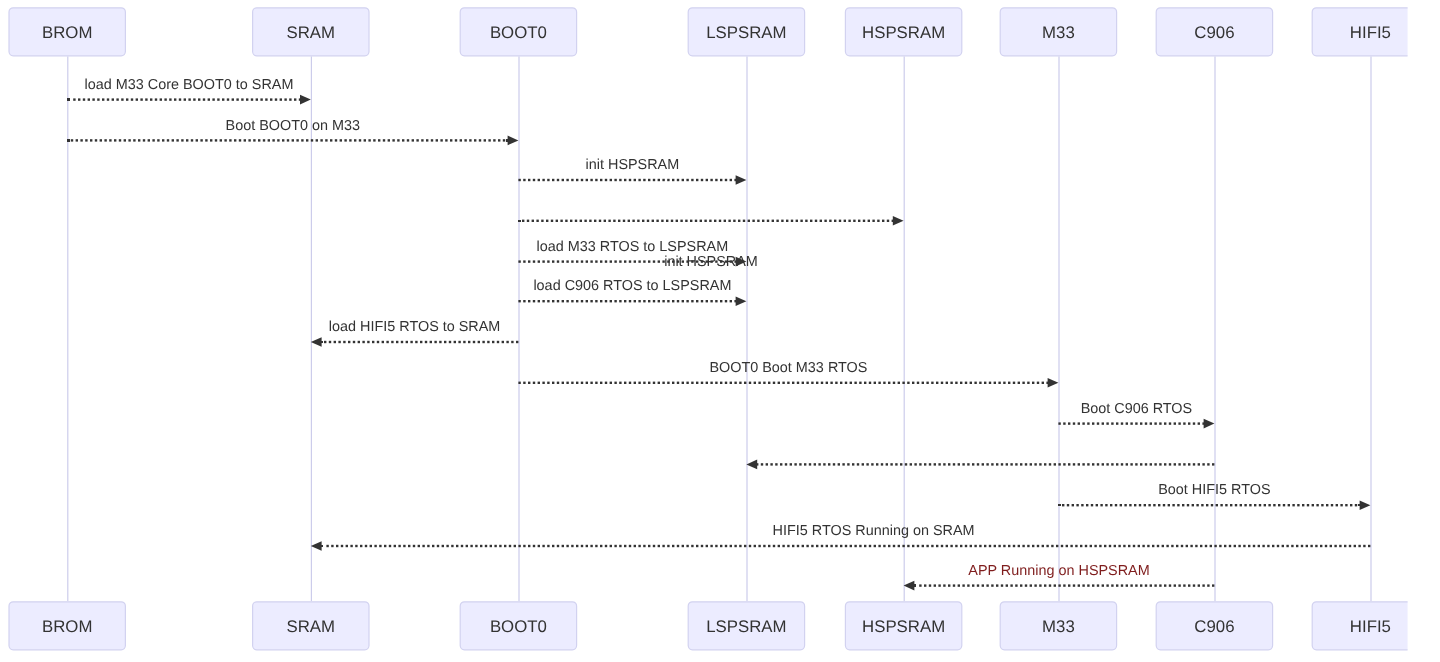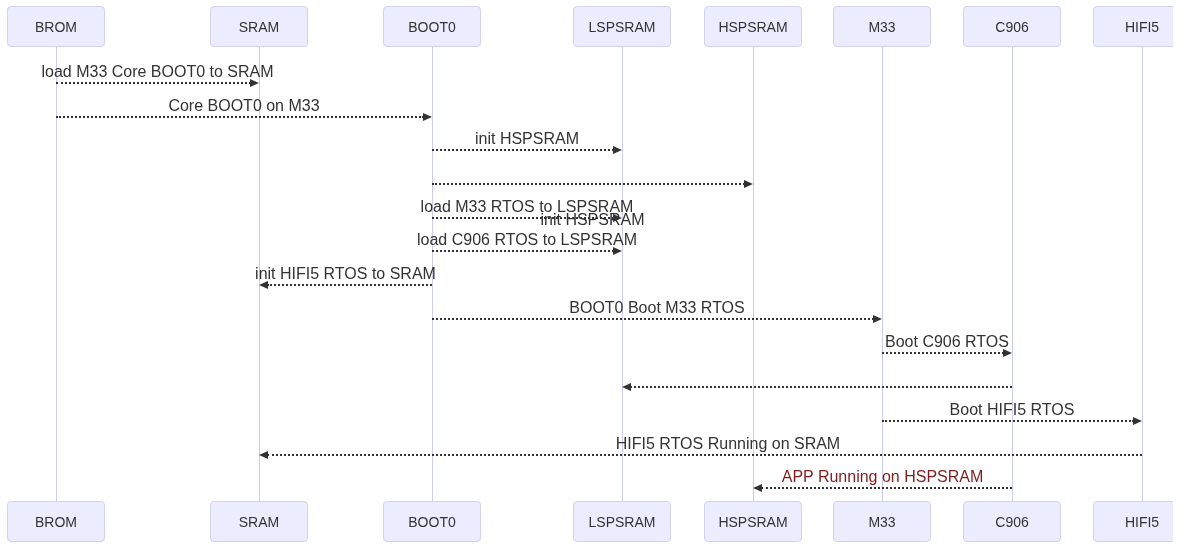--- a/index.html
+++ b/index.html
@@ -31,21 +31,21 @@
   .lifeline {
     position: absolute;
     width: 0;
     border-left: 1px solid #ccccebff;
     border-left-color: #cccceb;
     z-index: 1;
   }
   .msg-label {
     position: absolute;
     transform: translateX(-50%);
-    font-size: 16px;
+    font-size: 12px;
     color: #333333;
     white-space: nowrap;
     z-index: 2;
     background: transparent;
   }
   .msg-line {
     position: absolute;
     height: 0;
     border-top: 2px dotted #333333;
     z-index: 2;
@@ -117,36 +117,36 @@
     </div>
     <div class="actor-box" style="left: 963px; top: 501px; width: 98px; height: 41px; background: rgb(236, 236, 255); border-color: rgb(210, 210, 240); color: rgb(51, 51, 51);">
       <span>C906</span>
     </div>
     <div class="actor-box" style="left: 1093px; top: 501px; width: 98px; height: 41px; background: rgb(236, 236, 255); border-color: rgb(210, 210, 240); color: rgb(51, 51, 51);">
       <span>HIFI5</span>
     </div>
     <div class="msg-label" style="left: 157.5px; top: 63px; color: rgb(51, 51, 51);">load M33 Core BOOT0 to SRAM</div>
     <div class="msg-line" style="left: 56px; top: 82px; width: 195px; border-top-style: dotted; border-top-color: rgb(51, 51, 51);"></div>
     <div class="msg-head right" style="top: 79px; left: 250px; border-left-color: rgb(51, 51, 51);"></div>
-    <div class="msg-label" style="left: 244px; top: 97px; color: rgb(51, 51, 51);">Core BOOT0 on M33</div>
+    <div class="msg-label" style="left: 244px; top: 97px; color: rgb(51, 51, 51);">Boot BOOT0 on M33</div>
     <div class="msg-line" style="left: 56px; top: 116px; width: 368px; border-top-style: dotted; border-top-color: rgb(51, 51, 51);"></div>
     <div class="msg-head right" style="top: 113px; left: 423px; border-left-color: rgb(51, 51, 51);"></div>
     <div class="msg-label" style="left: 527px; top: 130px; color: rgb(51, 51, 51);">init HSPSRAM</div>
     <div class="msg-line" style="left: 432px; top: 149px; width: 182px; border-top-style: dotted; border-top-color: rgb(51, 51, 51);"></div>
     <div class="msg-head right" style="top: 146px; left: 613px; border-left-color: rgb(51, 51, 51);"></div>
     <div class="msg-label" style="left: 592.5px; top: 164px; color: rgb(51, 51, 51); margin-top: 47px;">init HSPSRAM</div>
     <div class="msg-line" style="left: 432px; top: 183px; width: 313px; border-top-style: dotted; border-top-color: rgb(51, 51, 51);"></div>
     <div class="msg-head right" style="top: 180px; left: 744px; border-left-color: rgb(51, 51, 51);"></div>
     <div class="msg-label" style="left: 527px; top: 198px; color: rgb(51, 51, 51);">load M33 RTOS to LSPSRAM</div>
     <div class="msg-line" style="left: 432px; top: 217px; width: 182px; border-top-style: dotted; border-top-color: rgb(51, 51, 51);"></div>
     <div class="msg-head right" style="top: 214px; left: 613px; border-left-color: rgb(51, 51, 51);"></div>
     <div class="msg-label" style="left: 527px; top: 231px; color: rgb(51, 51, 51);">load C906 RTOS to LSPSRAM</div>
     <div class="msg-line" style="left: 432px; top: 250px; width: 182px; border-top-style: dotted; border-top-color: rgb(51, 51, 51);"></div>
     <div class="msg-head right" style="top: 247px; left: 613px; border-left-color: rgb(51, 51, 51);"></div>
-    <div class="msg-label" style="left: 345.5px; top: 265px; color: rgb(51, 51, 51);">init HIFI5 RTOS to SRAM</div>
+    <div class="msg-label" style="left: 345.5px; top: 265px; color: rgb(51, 51, 51);">load HIFI5 RTOS to SRAM</div>
     <div class="msg-line" style="left: 267px; top: 284px; width: 165px; border-top-style: dotted; border-top-color: rgb(51, 51, 51);"></div>
     <div class="msg-head left" style="top: 281px; left: 259px; border-right-color: rgb(51, 51, 51);"></div>
     <div class="msg-label" style="left: 657px; top: 299px; color: rgb(51, 51, 51);">BOOT0 Boot M33 RTOS</div>
     <div class="msg-line" style="left: 432px; top: 318px; width: 442px; border-top-style: dotted; border-top-color: rgb(51, 51, 51);"></div>
     <div class="msg-head right" style="top: 315px; left: 873px; border-left-color: rgb(51, 51, 51);"></div>
     <div class="msg-label" style="left: 947px; top: 333px; color: rgb(51, 51, 51);">Boot C906 RTOS</div>
     <div class="msg-line" style="left: 882px; top: 352px; width: 122px; border-top-style: dotted; border-top-color: rgb(51, 51, 51);"></div>
     <div class="msg-head right" style="top: 349px; left: 1003px; border-left-color: rgb(51, 51, 51);"></div>
     <div class="msg-line" style="left: 630px; top: 386px; width: 382px; border-top-style: dotted; border-top-color: rgb(51, 51, 51);"></div>
     <div class="msg-head left" style="top: 383px; left: 622px; border-right-color: rgb(51, 51, 51);"></div>

